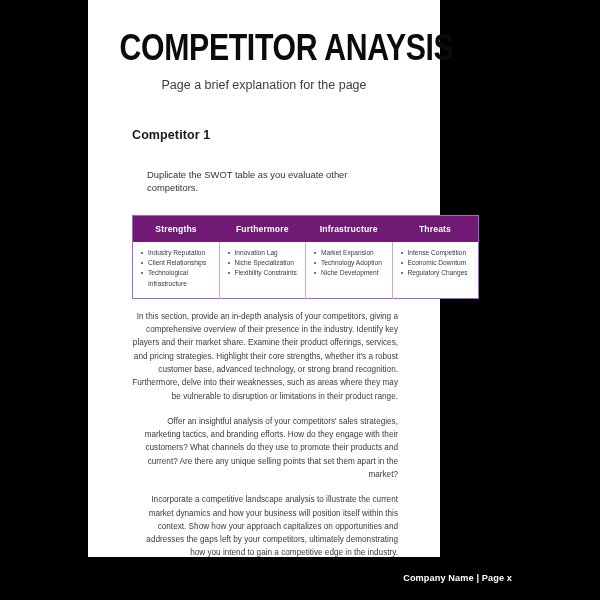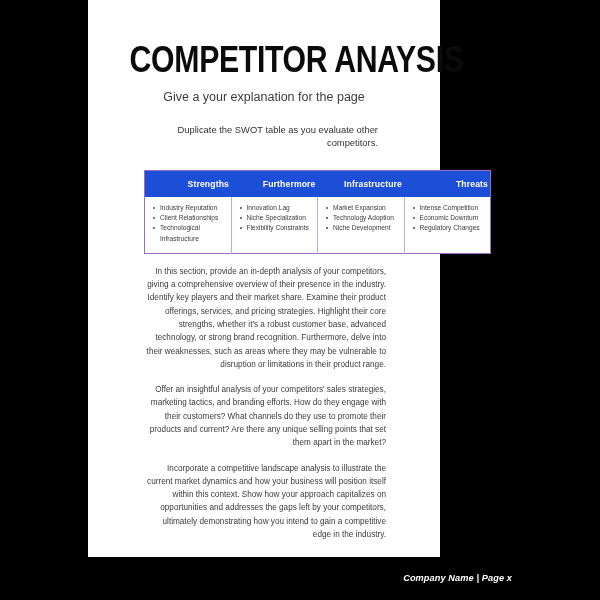--- a/index.html
+++ b/index.html
@@ -21,21 +21,21 @@
   }
 
   
   #page {
     position: absolute;
     left: 88px;
     top: 0;
     width: 352px;
     height: 557px;
     background: #ffffff;
-    padding: 16px;
+    padding: 4px;
   }
 
   
   .doc-title {
     margin: 0;
     padding-top: 25px;
     text-align: center;
     font-family: "Liberation Sans Narrow", "Liberation Sans", sans-serif;
     font-weight: 700;
     font-size: 36px;
@@ -66,43 +66,42 @@
     font-size: 12.5px;
     font-weight: 700;
     color: #1a1a1a;
     letter-spacing: 0.1px;
   }
   h2.section-heading.second {
     padding-top: 30px;
   }
 
   p.lead {
-    margin: 8px;
+    margin: 15px;
     padding-top: 11px;
     font-size: 9.4px;
     line-height: 1.45;
     color: #333333;
-    text-align: right;
   }
 
   
   .swot {
     margin-top: 20px;
     width: 347px;
     border: 1.3px solid #9e6bc4;
     border-collapse: collapse;
     table-layout: fixed;
     background: #ffffff;
   }
   .swot thead th {
-    background: #1d4ed8;
+    background: #701a75;
     color: #ffffff;
     font-size: 8.6px;
     font-weight: 700;
-    text-align: right;
+    text-align: center;
     padding: 8px 2px 8px 2px;
     border: none;
     letter-spacing: 0.15px;
   }
   .swot tbody td {
     vertical-align: top;
     border-left: 1px solid #c9a6e0;
     border-right: 1px solid #c9a6e0;
     padding: 6px 5px 9px 4px;
     background: #ffffff;
@@ -156,36 +155,36 @@
   }
   #footer-text {
     position: absolute;
     right: 88px;
     top: 16px;
     color: #ffffff;
     font-size: 9.2px;
     font-weight: 700;
     letter-spacing: 0.1px;
     white-space: nowrap;
-    font-style: italic;
   }
 </style>
 </head>
 <body>
 
 <div id="screen">
 
   <div id="page">
 
     <h1 class="doc-title">COMPETITOR ANAYSIS</h1>
 
-    <div class="doc-subtitle">Give a your explanation for the page</div>
+    <div class="doc-subtitle">Page a brief explanation for the page</div>
 
     <div class="content">
 
+      <h2 class="section-heading">Competitor 1</h2>
 
       <p class="lead">Duplicate the SWOT table as you evaluate other competitors.</p>
 
       <table class="swot">
         <thead>
           <tr>
             <th>Strengths</th>
             <th>Furthermore</th>
             <th>Infrastructure</th>
             <th>Threats</th>

